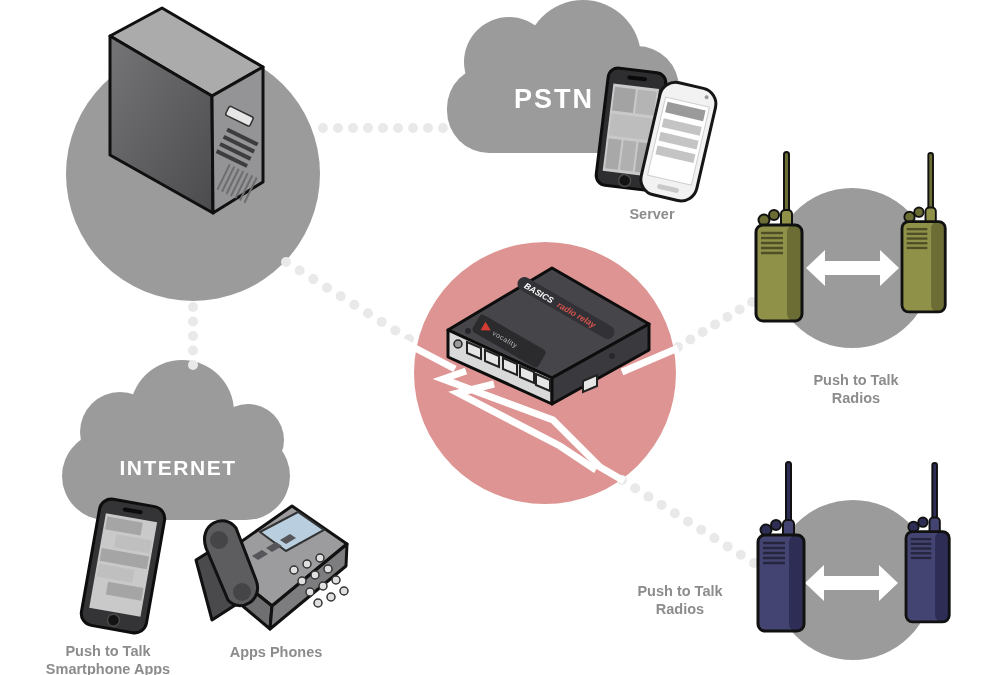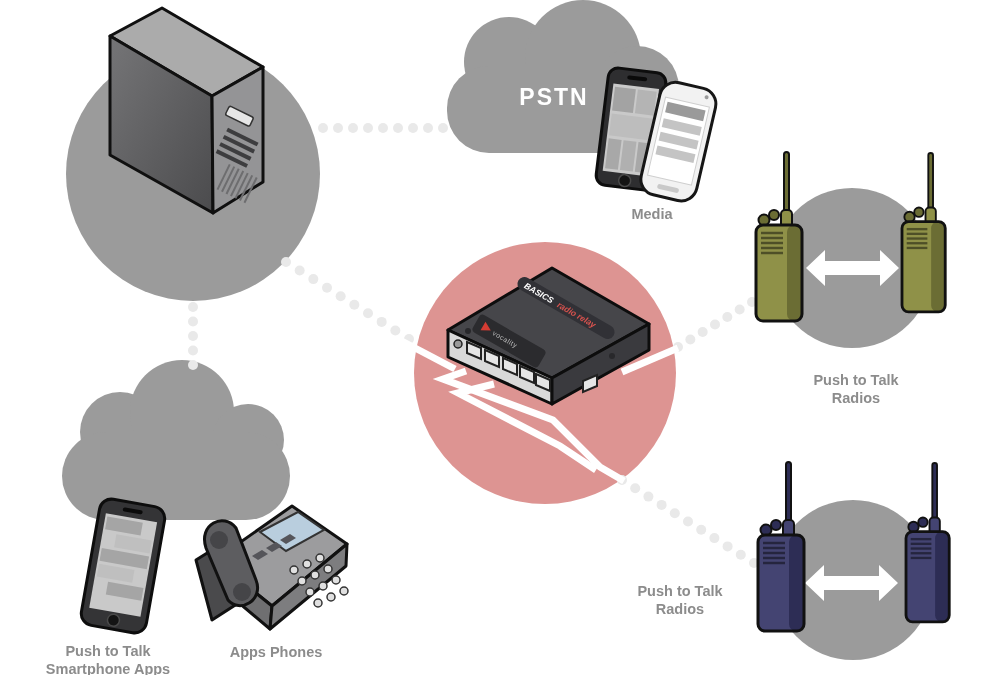--- a/index.html
+++ b/index.html
@@ -5,21 +5,21 @@
   html,body{margin:0;padding:0;background:#fff;}
   .canvas{
     position:relative;width:1000px;height:675px;background:#fff;overflow:hidden;
     font-family:"Liberation Sans",sans-serif;
   }
   svg{position:absolute;left:0;top:0;}
   .lbl{position:absolute;text-align:center;font-weight:bold;pointer-events:none;}
   .lbl-white{color:#fff;}
   .lbl-gray{color:var(--label-gray);font-size:14.5px;line-height:18px;}
   .lbl-big{font-size:21px;line-height:26px;letter-spacing:.5px;}
-  .lbl-pstn{font-size:23px;letter-spacing:2px;}
+  .lbl-pstn{font-size:27px;letter-spacing:2px;}
   .lbl-internet{font-size:21px;letter-spacing:1.5px;}
 </style>
 </head>
 <body>
 
 <div class="canvas">
 <svg width="1000" height="675" viewBox="0 0 1000 675">
   <defs>
     <linearGradient id="srvFace" x1="0" y1="0" x2="1" y2="1">
       <stop offset="0" stop-color="#757577"></stop>
@@ -300,22 +300,23 @@
     <circle cx="219" cy="540" r="9" fill="#454548"></circle>
     <circle cx="242" cy="592" r="9" fill="#454548"></circle>
   </g>
 </svg>
 
 <div class="lbl lbl-white lbl-big" style="left:76px;top:216px;width:240px;">
 </div>
 
 <div class="lbl lbl-white lbl-pstn" style="left:474px;top:84px;width:160px;">PSTN</div>
 
-<div class="lbl lbl-gray" style="left:602px;top:205px;width:100px;">Media</div>
-
+<div class="lbl lbl-gray" style="left:602px;top:205px;width:100px;">Server</div>
+
+<div class="lbl lbl-white lbl-internet" style="left:98px;top:456px;width:160px;">INTERNET</div>
 
 <div class="lbl lbl-gray" style="left:776px;top:371px;width:160px;">
   <div>Push to Talk</div>
   <div>Radios</div>
 </div>
 
 <div class="lbl lbl-gray" style="left:600px;top:582px;width:160px;">
   <div>Push to Talk</div>
   <div>Radios</div>
 </div>

